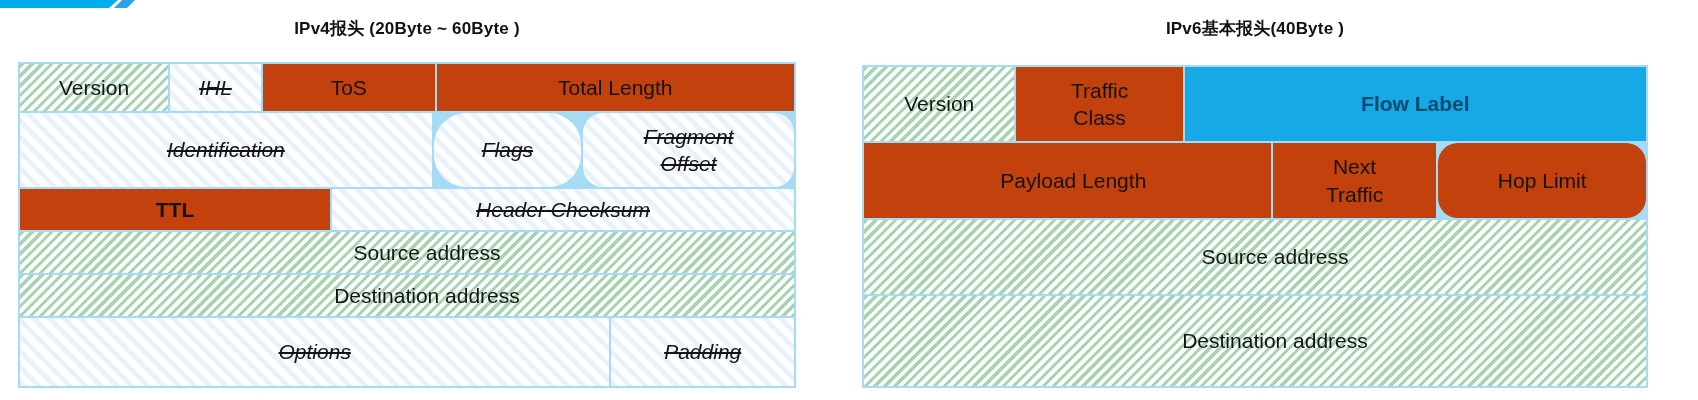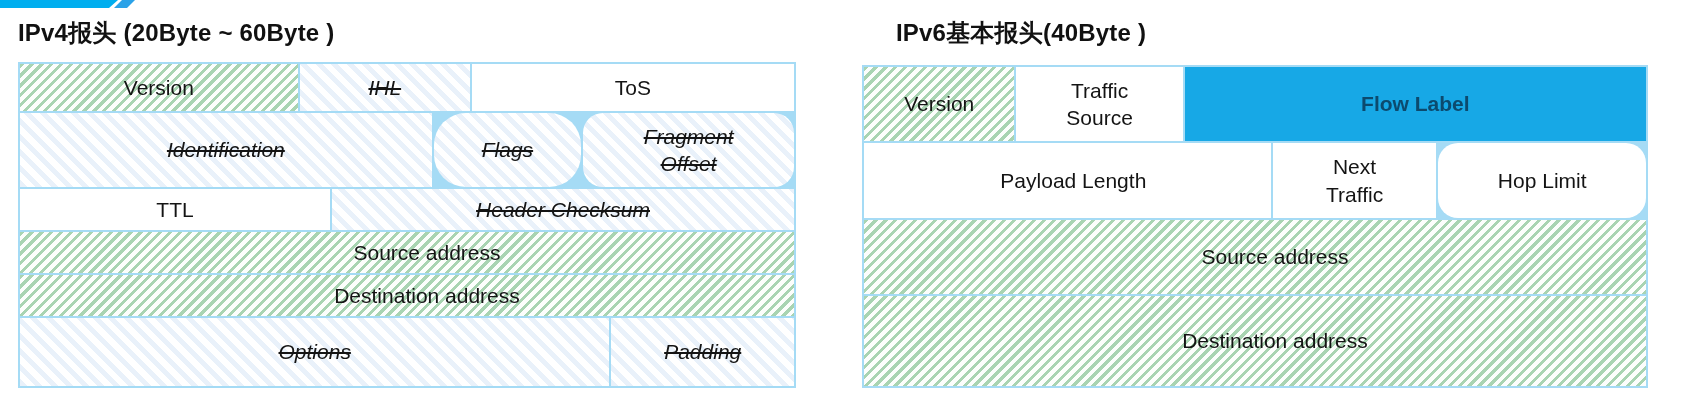--- a/index.html
+++ b/index.html
@@ -6,57 +6,57 @@
   html, body { width: 1698px; height: 400px; background: #ffffff; overflow: hidden; position: relative;
     font-family: "Liberation Sans", "DejaVu Sans", sans-serif; color: #141414; }
 
   
   .decor { position: absolute; left: 0; top: 0; width: 140px; height: 9px; }
   .decor-bar { position: absolute; left: 0; top: 0; width: 118px; height: 8px; background: #00aeef;
     clip-path: polygon(0 0, 100% 0, calc(100% - 9px) 100%, 0 100%); }
   .decor-slash { position: absolute; left: 114px; top: 0; width: 21px; height: 8px; background: #2ba2e8;
     clip-path: polygon(38% 0, 100% 0, 62% 100%, 0 100%); }
 
-  .panel-title { position: absolute; top: 17px; text-align: left; font-size: 24px; font-weight: 700;
+  .panel-title { position: absolute; top: 17px; text-align: center; font-size: 17px; font-weight: 700;
     color: #111; letter-spacing: 0.2px; white-space: pre; }
   .ipv4-title { left: 18px; width: 778px; }
-  .ipv6-title { left: 896px; width: 786px; }
+  .ipv6-title { left: 862px; width: 786px; }
 
   
   .hdr-table { position: absolute; background: #a5dbf5; padding: 2px; display: flex; flex-direction: column; gap: 2px; }
   .ipv4-table { left: 18px; top: 62px; width: 778px; height: 326px; }
   .ipv6-table { left: 862px; top: 65px; width: 786px; height: 323px; }
 
   .row { display: flex; gap: 2px; width: 100%; }
   .cell { display: flex; align-items: center; justify-content: center; text-align: center;
     font-size: 21px; line-height: 1.3; background: #ffffff; min-width: 0; }
   .cell span { display: inline-block; }
 
-  .cream { background: #ffffff; }
+  .cream { background: #c2410c; }
   .green { background:
     repeating-linear-gradient(135deg, #a9d4b2 0 3px, #fcfefc 3px 7px); }
   .light { background:
     repeating-linear-gradient(45deg, #e9f1fa 0 5px, #ffffff 5px 11px); }
   .blue  { background: #17a8e6; color: #0c4a6e; font-weight: 700; }
 
   .struck { text-decoration: line-through; text-decoration-thickness: 2px; font-style: italic; }
 
   .wrap-110 span { max-width: 110px; }
   .wrap-90  span { max-width: 90px; }
 
   
   .v4r1 { height: 48px; } .v4r2 { height: 76px; } .v4r3 { height: 42px; }
   .v4r4 { height: 42px; } .v4r5 { height: 42px; } .v4r6 { height: 70px; }
   
   .v6r1 { height: 74px; } .v6r2 { height: 75px; } .v6r3 { height: 74px; } .v6r4 { height: 90px; }
 
   
   .g150 { flex: 150 1 0; } .g92  { flex: 92 1 0;  } .g174 { flex: 174 1 0; } .g362 { flex: 362 1 0; }
   .g416 { flex: 416 1 0; } .g149 { flex: 149 1 0; border-radius: 32px; } .g213 { flex: 213 1 0; border-radius: 20px; }
-  .g243 { flex: 243 1 0; } .g173 { flex: 173 1 0; }
+  .g243 { flex: 243 1 0; font-weight: bold; } .g173 { flex: 173 1 0; }
   .g594 { flex: 594 1 0; } .g184 { flex: 184 1 0; }
   .g152 { flex: 152 1 0; } .g168 { flex: 168 1 0; } .g466 { flex: 466 1 0; }
   .g405 { flex: 405 1 0; padding-left: 12px; } .gfull { flex: 1 1 0; padding-left: 40px; }
 </style>
 </head>
 <body>
 
 <div class="decor">
   <div class="decor-bar"></div>
   <div class="decor-slash"></div>
@@ -68,20 +68,23 @@
 <div class="hdr-table ipv4-table">
   <div class="row v4r1">
     <div class="cell green g150">
         <span>Version</span>
       </div>
     <div class="cell light g92">
         <span class="struck">IHL</span>
       </div>
     <div class="cell cream g174">
         <span>ToS</span>
+      </div>
+    <div class="cell cream g362">
+        <span>Total Length</span>
       </div>
   </div>
   <div class="row v4r2">
     <div class="cell light g416">
         <span class="struck">Identification</span>
       </div>
     <div class="cell light g149">
         <span class="struck">Flags</span>
       </div>
     <div class="cell light g213 wrap-110">
@@ -115,21 +118,21 @@
       </div>
   </div>
 </div>
 
 <div class="hdr-table ipv6-table">
   <div class="row v6r1">
     <div class="cell green g152">
         <span>Version</span>
       </div>
     <div class="cell cream g168 wrap-90">
-        <span>Traffic Source</span>
+        <span>Traffic Class</span>
       </div>
     <div class="cell blue g466">
         <span>Flow Label</span>
       </div>
   </div>
   <div class="row v6r2">
     <div class="cell cream g405">
         <span>Payload Length</span>
       </div>
     <div class="cell cream g168 wrap-90">

